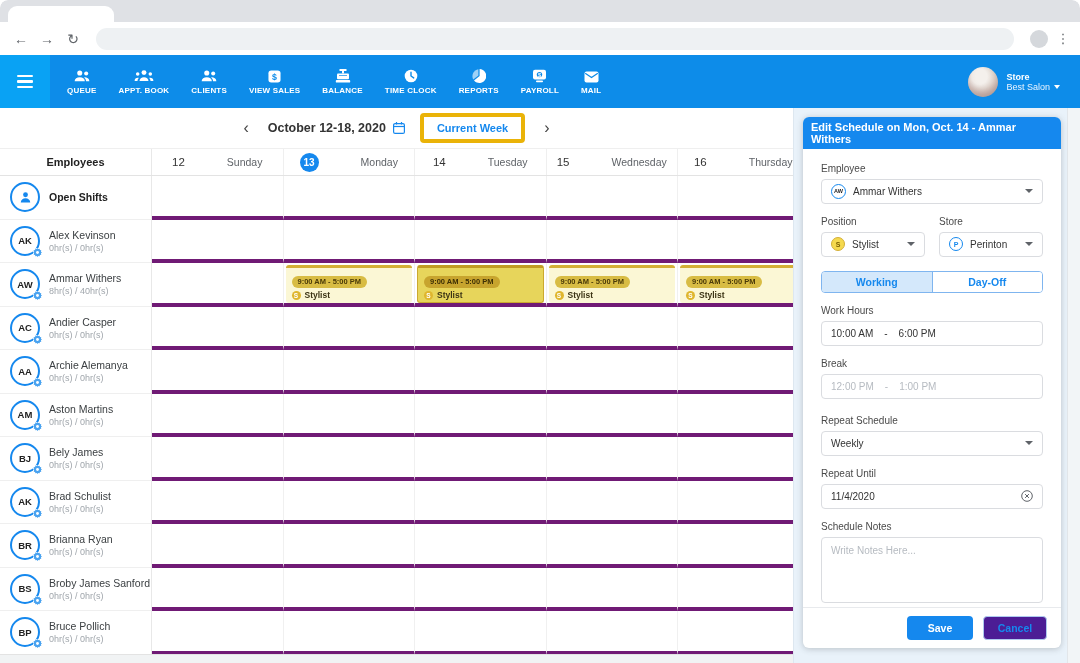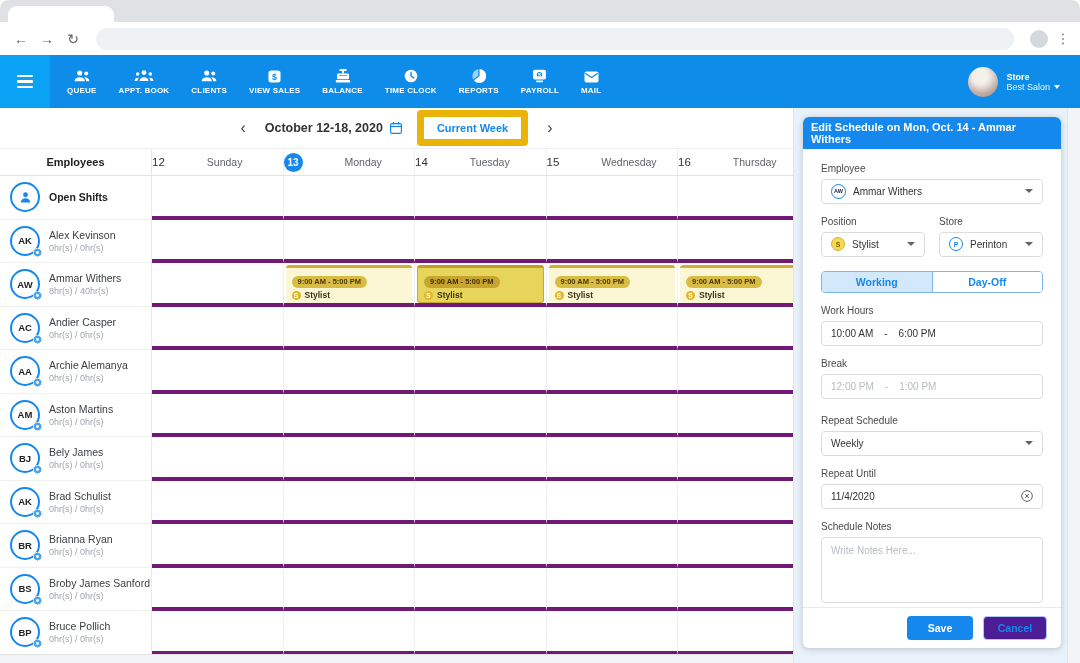--- a/index.html
+++ b/index.html
@@ -30,25 +30,25 @@
   .store-label { font-size:9px; font-weight:bold; color:#fff; }
   .store-name { font-size:9px; color:#EAF4FF; display:flex; align-items:center; gap:4px; }
   .caret-w { width:0; height:0; border-left:3.5px solid transparent; border-right:3.5px solid transparent; border-top:4px solid #fff; display:inline-block; }
 
   
   .content { position:relative; height:555px; background:#fff; }
 
   .datenav { height:40px; width:793px; display:flex; align-items:center; justify-content:center; gap:15px; }
   .chev { font-size:16px; color:#444; cursor:pointer; line-height:1; padding:0 4px; }
   .daterange { font-size:12.5px; font-weight:bold; color:#333; display:flex; align-items:center; gap:7px; cursor:pointer; }
-  .cur-week { border:7px solid #eab308; color:#1588EE; background:#fff; font-weight:bold; font-size:11px; padding:5px 13px; border-radius:4px; cursor:pointer; font-family:"Liberation Sans",sans-serif; }
+  .cur-week { border:4px solid #eab308; color:#1588EE; background:#fff; font-weight:bold; font-size:11px; padding:5px 13px; border-radius:4px; cursor:pointer; font-family:"Liberation Sans",sans-serif; }
 
   .dayheader { height:28px; display:flex; border-top:1px solid #EFEFEF; border-bottom:1px solid #E3E3E3; width:810px; }
   .empl-h { width:152px; display:flex; align-items:center; justify-content:center; font-size:11px; font-weight:bold; color:#222; border-right:1px solid #E8E8E8; }
-  .day-h { width:131.5px; display:flex; align-items:center; justify-content:flex-start; gap:8px; border-right:1px solid #EFEFEF; }
+  .day-h { width:131.5px; display:flex; align-items:center; justify-content:center; gap:8px; border-right:1px solid #EFEFEF; }
   .day-num { font-size:11.5px; color:#333; }
   .day-num.today { background:#1588EE; color:#fff; width:19px; height:19px; border-radius:50%; display:inline-flex; align-items:center; justify-content:center; font-size:10px; font-weight:bold; }
   .day-name { font-size:10.5px; color:#5F6368;margin-left:34px; }
 
   .grid { width:810px; }
   .erow { display:flex; height:43.5px; }
   .ecell { width:152px; display:flex; align-items:center; gap:9px; padding-left:10px; border-right:1px solid #E8E8E8; border-bottom:1px solid #EFEFEF; cursor:pointer; }
   .avatar { position:relative; width:30px; height:30px; min-width:30px; border:2.4px solid #1588EE; border-radius:50%; background:#fff; display:flex; align-items:center; justify-content:center; font-size:9.5px; font-weight:bold; color:#222; }
   .gear { position:absolute; bottom:-3px; right:-4px; background:#fff; border-radius:50%; line-height:0; }
   .ename { font-size:10.5px; color:#3C4043; }

